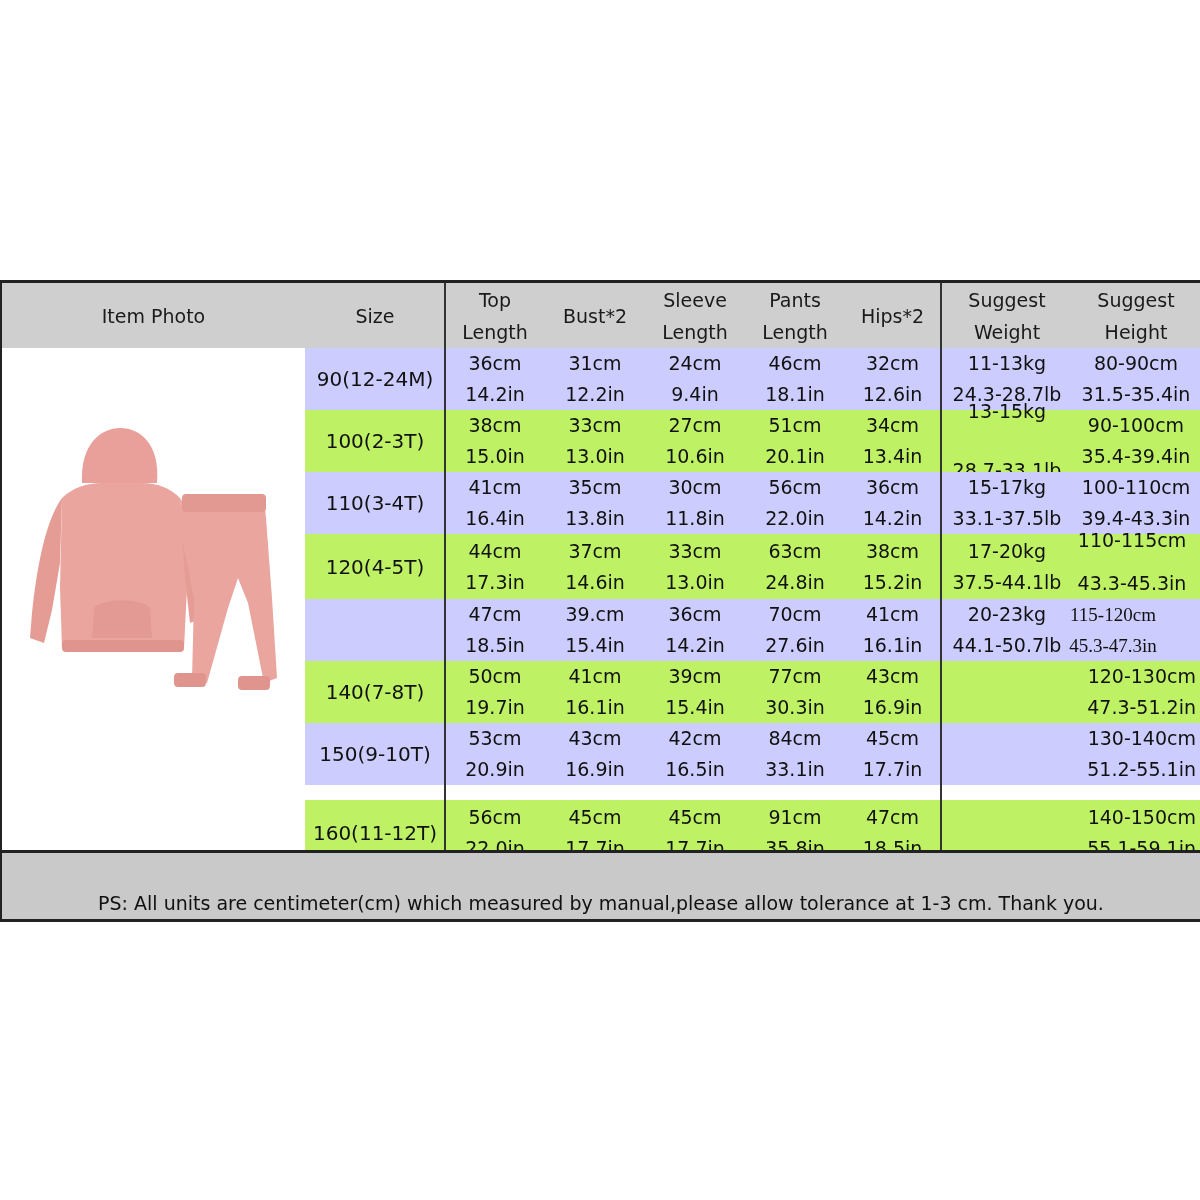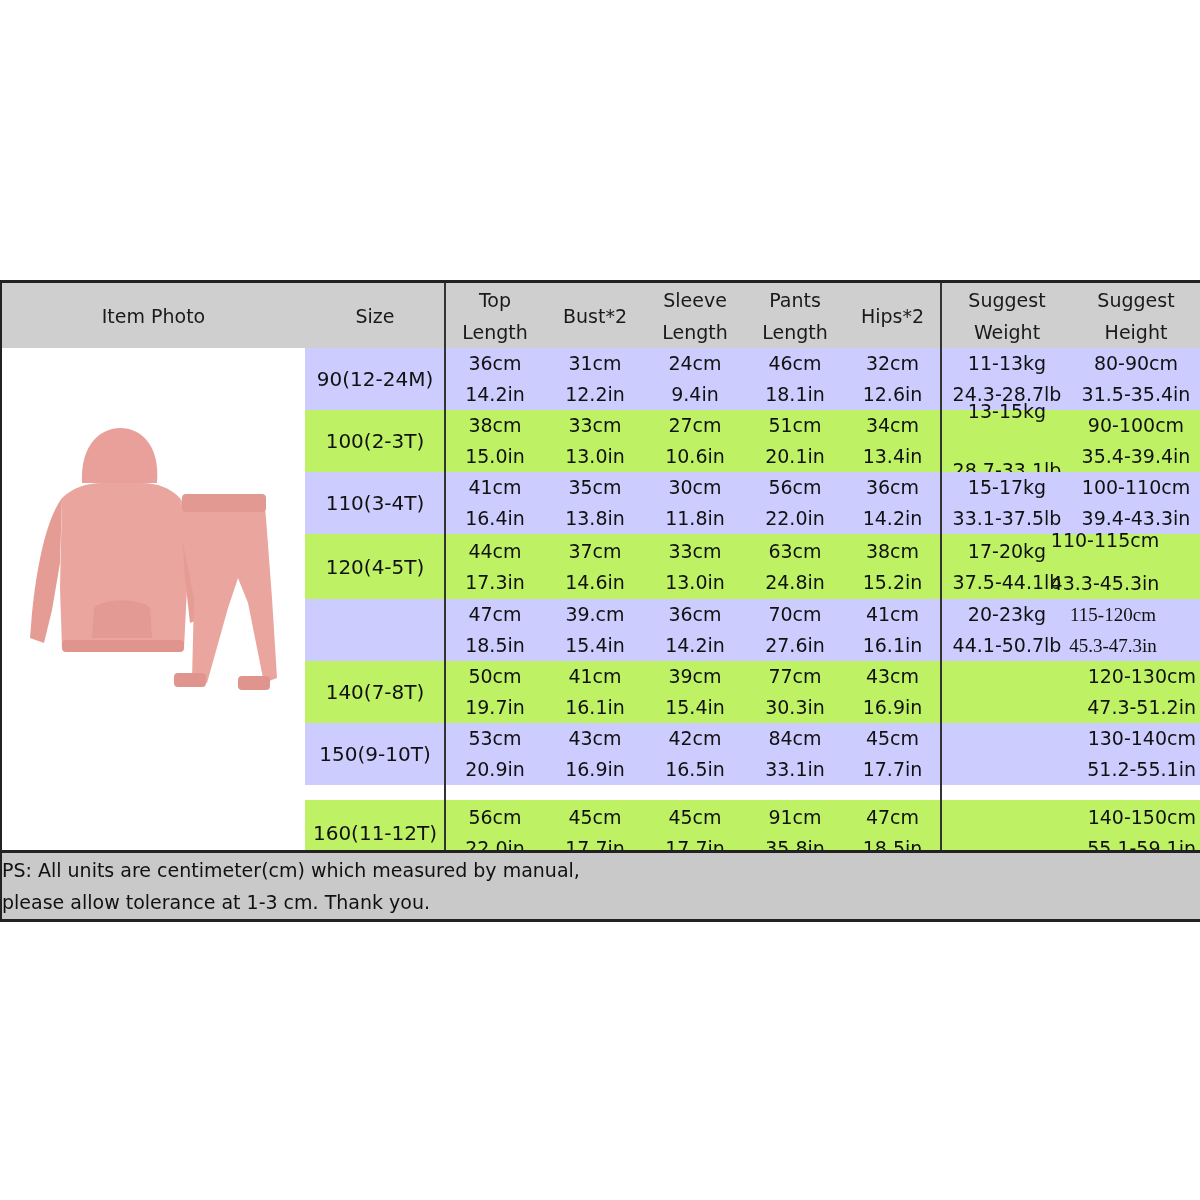--- a/index.html
+++ b/index.html
@@ -12,22 +12,22 @@
            text-align:center; font-size:19px; line-height:32px; color:#1a1a1a; }
   .photo { position:absolute; left:0; top:65px; width:303px; height:502px; background:#fff; }
   .row { position:absolute; left:303px; width:895px; height:62px; }
   .row.lav { background:#ccccff; }
   .row.gray { background:#bef264;text-decoration:underline; }
   .cell { position:absolute; top:0; height:62px; display:flex; flex-direction:column; justify-content:center;
           text-align:center; font-size:19px; line-height:31px; color:#111; }
   .size { position:absolute; top:0; height:62px; left:0; width:140px; display:flex; align-items:center; justify-content:center; font-size:20px; }
   .vline { position:absolute; top:0; width:2px; background:#333; }
   .footer { position:absolute; left:0; top:567px; width:1198px; height:69px; background:#c9c9c9;
-            border-top:3px solid #222; box-sizing:border-box; display:flex; flex-direction:column;
-            align-items:flex-start; justify-content:center; font-size:19px; line-height:32px; color:#111; }
+            border-top:3px solid #222; box-sizing:border-box; display:flex; flex-direction:row;
+            align-items:flex-end; justify-content:center; font-size:19px; line-height:32px; color:#111; }
 </style>
 </head>
 <body>
 
 <div class="chart">
   <div class="hdr">
     <div class="hcell" style="left:303px;width:140px;">Size</div>
     <div class="hcell" style="left:0;width:303px;">Item Photo</div>
     <div class="hcell" style="left:443px;width:100px;flex-direction:column;">
       <span>Top</span>
@@ -182,21 +182,21 @@
         <span>24.8in</span>
       </div>
     <div class="cell" style="left:540px;width:95px;height:65px;">
         <span>38cm</span>
         <span>15.2in</span>
       </div>
     <div class="cell" style="left:637px;width:130px;height:65px;">
         <span>17-20kg</span>
         <span>37.5-44.1lb</span>
       </div>
-    <div class="cell" style="left:736px;width:128px;height:56px;gap:12px;">
+    <div class="cell" style="left:763px;width:128px;height:56px;gap:12px;">
         <span>110-115cm</span>
         <span>43.3-45.3in</span>
       </div>
   </div>
   <div class="row lav" style="top:316px;">
     <div class="cell" style="left:140px;width:100px;">
         <span>47cm</span>
         <span>18.5in</span>
       </div>
     <div class="cell" style="left:240px;width:100px;">

